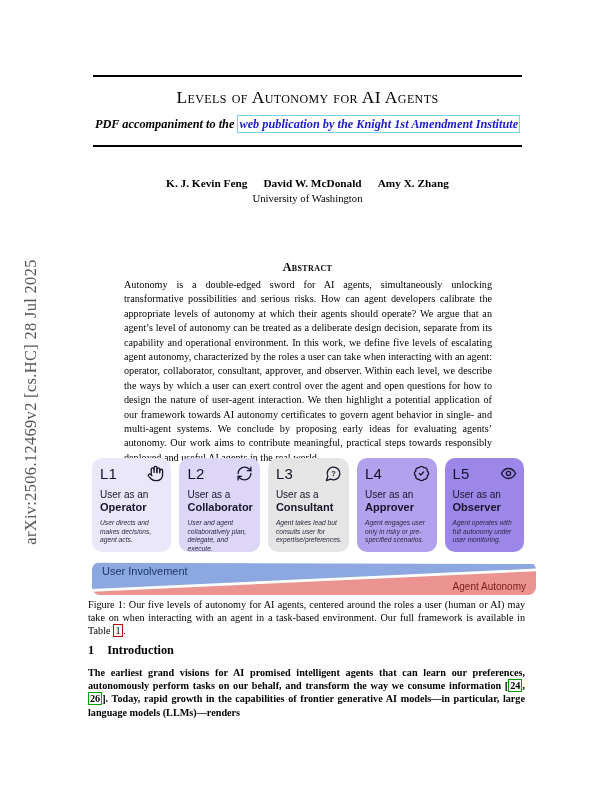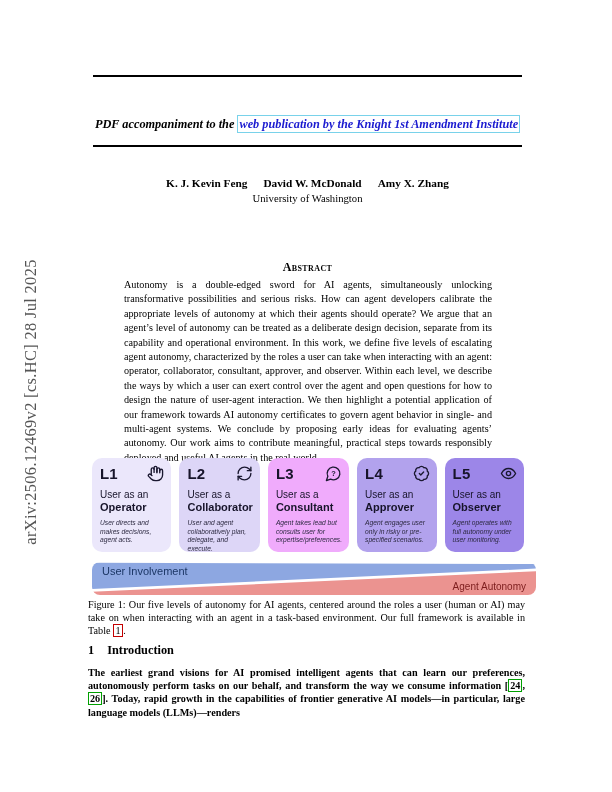--- a/index.html
+++ b/index.html
@@ -33,21 +33,21 @@
     font-weight:bold;font-variant:small-caps;font-size:12px;letter-spacing:.4px;}
   .abstract-body{position:absolute;top:278px;left:124px;width:368px;font-size:10.2px;
     line-height:14.4px;text-align:justify;}
 
   
   .levels-row{position:absolute;top:458px;left:92px;width:432px;display:flex;gap:8px;
     font-family:"Liberation Sans",sans-serif;}
   .level-card{flex:1;height:94px;border-radius:10px;padding:7px 7px 5px 8px;box-sizing:border-box;
     color:#17142a;}
   .level-head{display:flex;justify-content:space-between;align-items:center;}
-  .level-id{font-weight:bold;font-size:15px;letter-spacing:.2px;}
+  .level-id{font-weight:normal;font-size:15px;letter-spacing:.2px;}
   .level-icon svg{display:block;}
   .level-roleprefix{margin-top:7px;font-size:10px;}
   .level-role{font-weight:bold;font-size:11px;margin-top:1px;}
   .level-desc{margin-top:6px;font-style:italic;font-size:6.7px;line-height:8.6px;color:#2c2940;}
 
   
   .axis-band{position:absolute;top:562px;left:92px;width:432px;height:33px;border-radius:8px;
     overflow:hidden;font-family:"Liberation Sans",sans-serif;padding-left:12px;}
   .wedge{position:absolute;top:0;left:0;width:100%;height:100%;}
   .wedge-user{clip-path:polygon(0% 2%,100% 6%,100% 20%,0% 82%);}
@@ -68,20 +68,21 @@
     line-height:13.2px;text-align:justify;font-weight:bold;}
 </style>
 </head>
 <body>
 
 <div class="page">
 
   <div class="arxiv-strip">arXiv:2506.12469v2 [cs.HC] 28 Jul 2025</div>
 
   <div class="rule rule-top"></div>
+  <div class="paper-title">Levels of Autonomy for AI Agents</div>
   <div class="paper-subtitle">
     <span>PDF accompaniment to the </span><span class="ext-link">web publication by the Knight 1st Amendment Institute</span>
   </div>
   <div class="rule rule-bottom"></div>
 
   <div class="authors-row">
     <span>K. J. Kevin Feng</span><span>David W. McDonald</span><span>Amy X. Zhang</span>
   </div>
   <div class="affiliation">University of Washington</div>
 
@@ -117,21 +118,21 @@
               <path d="M21 12a9 9 0 0 1-9 9 9.75 9.75 0 0 1-6.74-2.74L3 16"></path>
               <path d="M8 16H3v5"></path>
             </svg>
         </span>
       </div>
       <div class="level-roleprefix">User as a</div>
       <div class="level-role">Collaborator</div>
       <div class="level-desc">User and agent collaboratively plan, delegate, and execute.</div>
     </div>
 
-    <div class="level-card" style="background: #f0abfc;">
+    <div class="level-card" style="background: #e5e5e5;">
       <div class="level-head">
         <span class="level-id">L3</span>
         <span class="level-icon">
           <svg width="17" height="17" viewBox="0 0 24 24" fill="none" stroke="#1a1830" stroke-width="1.9" stroke-linecap="round" stroke-linejoin="round">
               <path d="M7.9 20A9 9 0 1 0 4 16.1L2 22z"></path>
               <text x="12" y="15.5" text-anchor="middle" font-size="10.5" font-family="Liberation Sans, sans-serif" font-weight="bold" fill="#1a1830" stroke="none">?</text>
             </svg>
         </span>
       </div>
       <div class="level-roleprefix">User as a</div>

